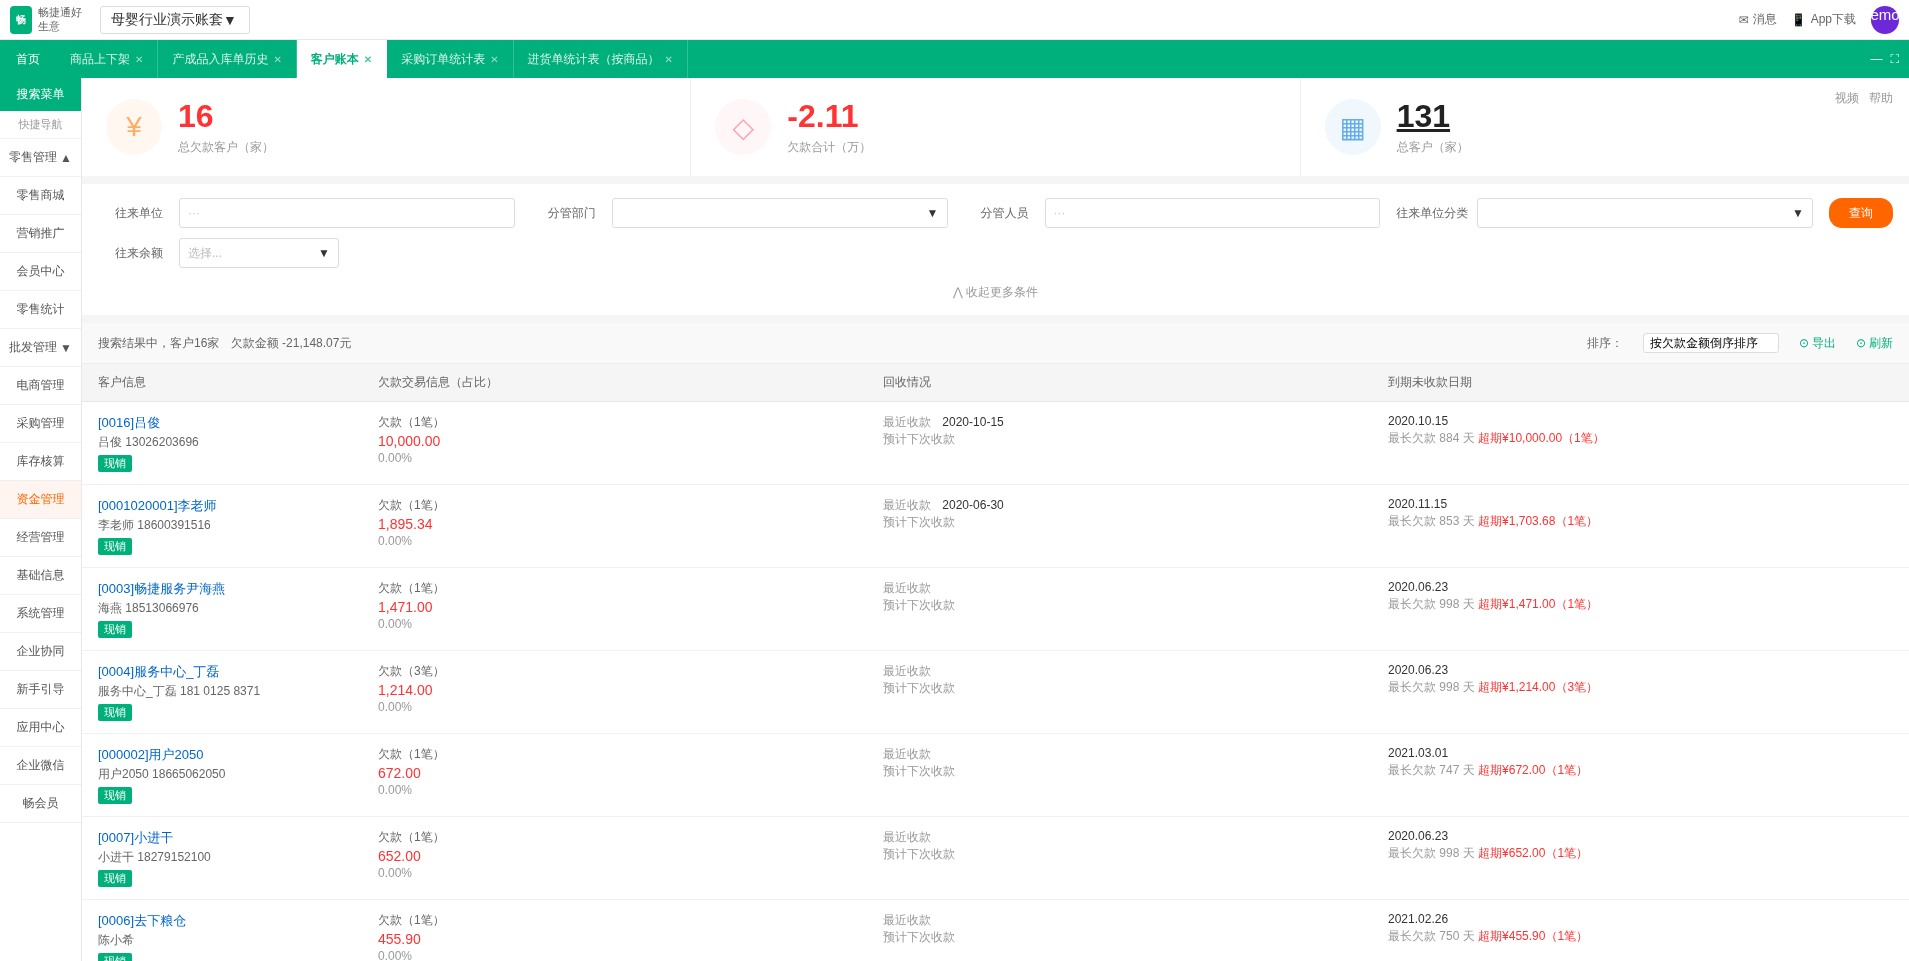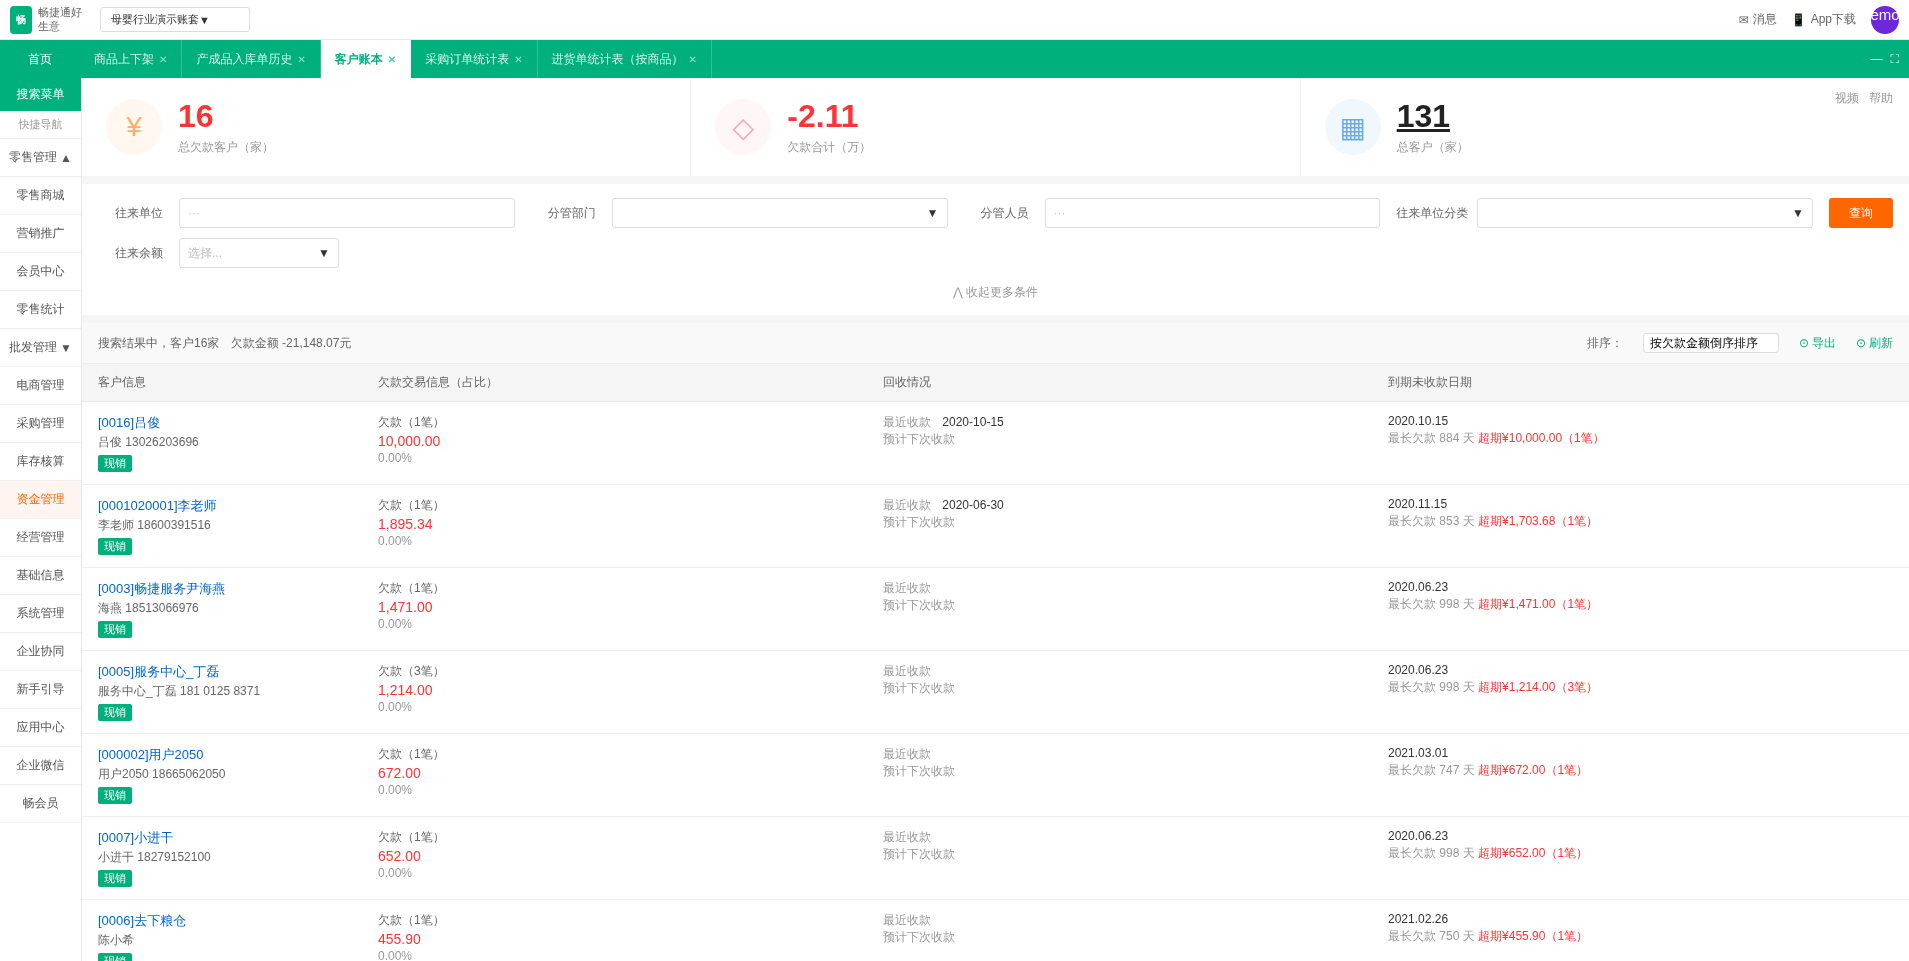--- a/index.html
+++ b/index.html
@@ -37,21 +37,21 @@
       color: #666;
       margin-left: 6px;
       line-height: 1.2;
     }
     .store-selector {
       display: flex;
       align-items: center;
       padding: 4px 10px;
       border: 1px solid #ddd;
       border-radius: 3px;
-      font-size: 11px;
+      font-size: 14px;
       color: #333;
       cursor: pointer;
       margin-left: 10px;
       min-width: 150px;
     }
     .top-right {
       margin-left: auto;
       display: flex;
       align-items: center;
       gap: 15px;
@@ -98,21 +98,21 @@
       background: #fff;
       color: #00b07c;
       font-weight: 700;
     }
     .tab-item .close-btn {
       font-size: 10px;
       opacity: 0.7;
       cursor: pointer;
     }
     .tab-home {
-      padding: 0 28px;
+      padding: 0 16px;
       font-size: 12px;
       color: white;
       cursor: pointer;
       display: flex;
       align-items: center;
     }
     .tab-bar-right {
       margin-left: auto;
       display: flex;
       align-items: center;
@@ -250,21 +250,21 @@
       display: flex;
       align-items: center;
       justify-content: space-between;
     }
     .search-btn {
       background: #ff6600;
       color: white;
       border: none;
       height: 30px;
       padding: 0 20px;
-      border-radius: 3px;
+      border-radius: 13px;
       font-size: 12px;
       cursor: pointer;
     }
     .collapse-bar {
       text-align: center;
       padding: 6px;
       color: #999;
       font-size: 12px;
       cursor: pointer;
     }
@@ -645,21 +645,21 @@
     </div>
     <div>
       <div class="due-date">2020.06.23</div>
       <div class="overdue-info">
         最长欠款 998 天 <span class="overdue-link">超期¥1,471.00（1笔）</span>
       </div>
     </div>
   </div>
           <div class="table-row">
     <div>
-      <div class="customer-name">[0005]服务中心_丁磊</div>
+      <div class="customer-name">[0004]服务中心_丁磊</div>
       <div class="customer-phone">服务中心_丁磊 181 0125 8371</div>
       <span class="customer-tag">现销</span>
     </div>
     <div>
       <div class="debt-count">欠款（3笔）</div>
       <div class="debt-amount">1,214.00</div>
       <div class="debt-percent">0.00%</div>
     </div>
     <div>
       <div>

